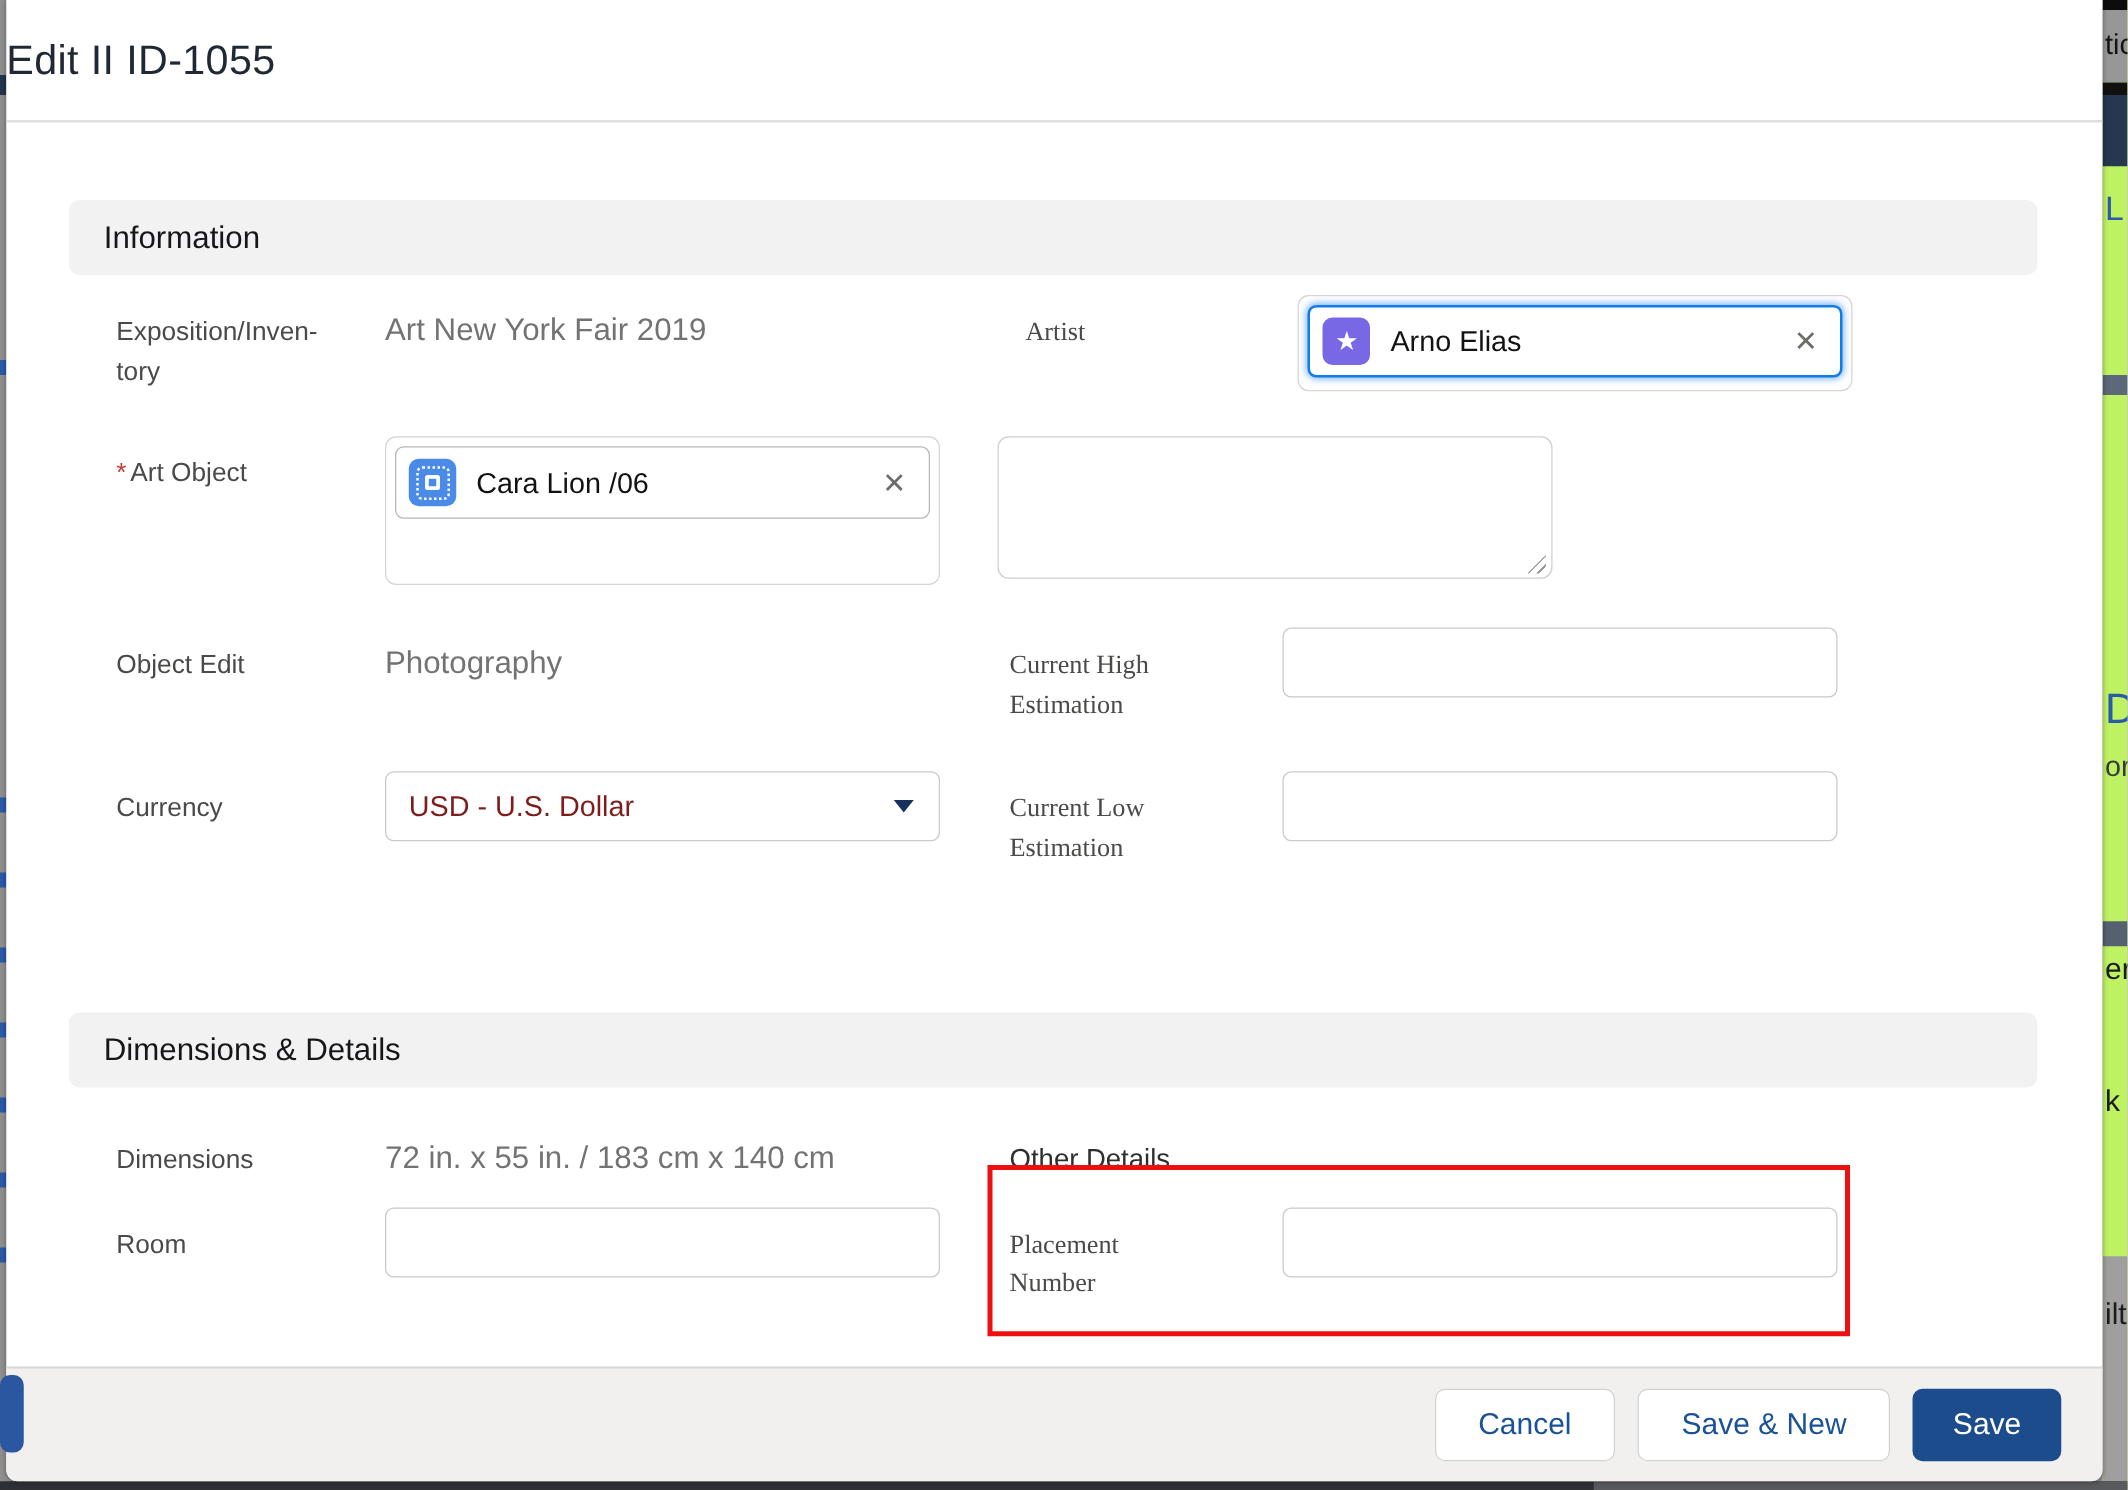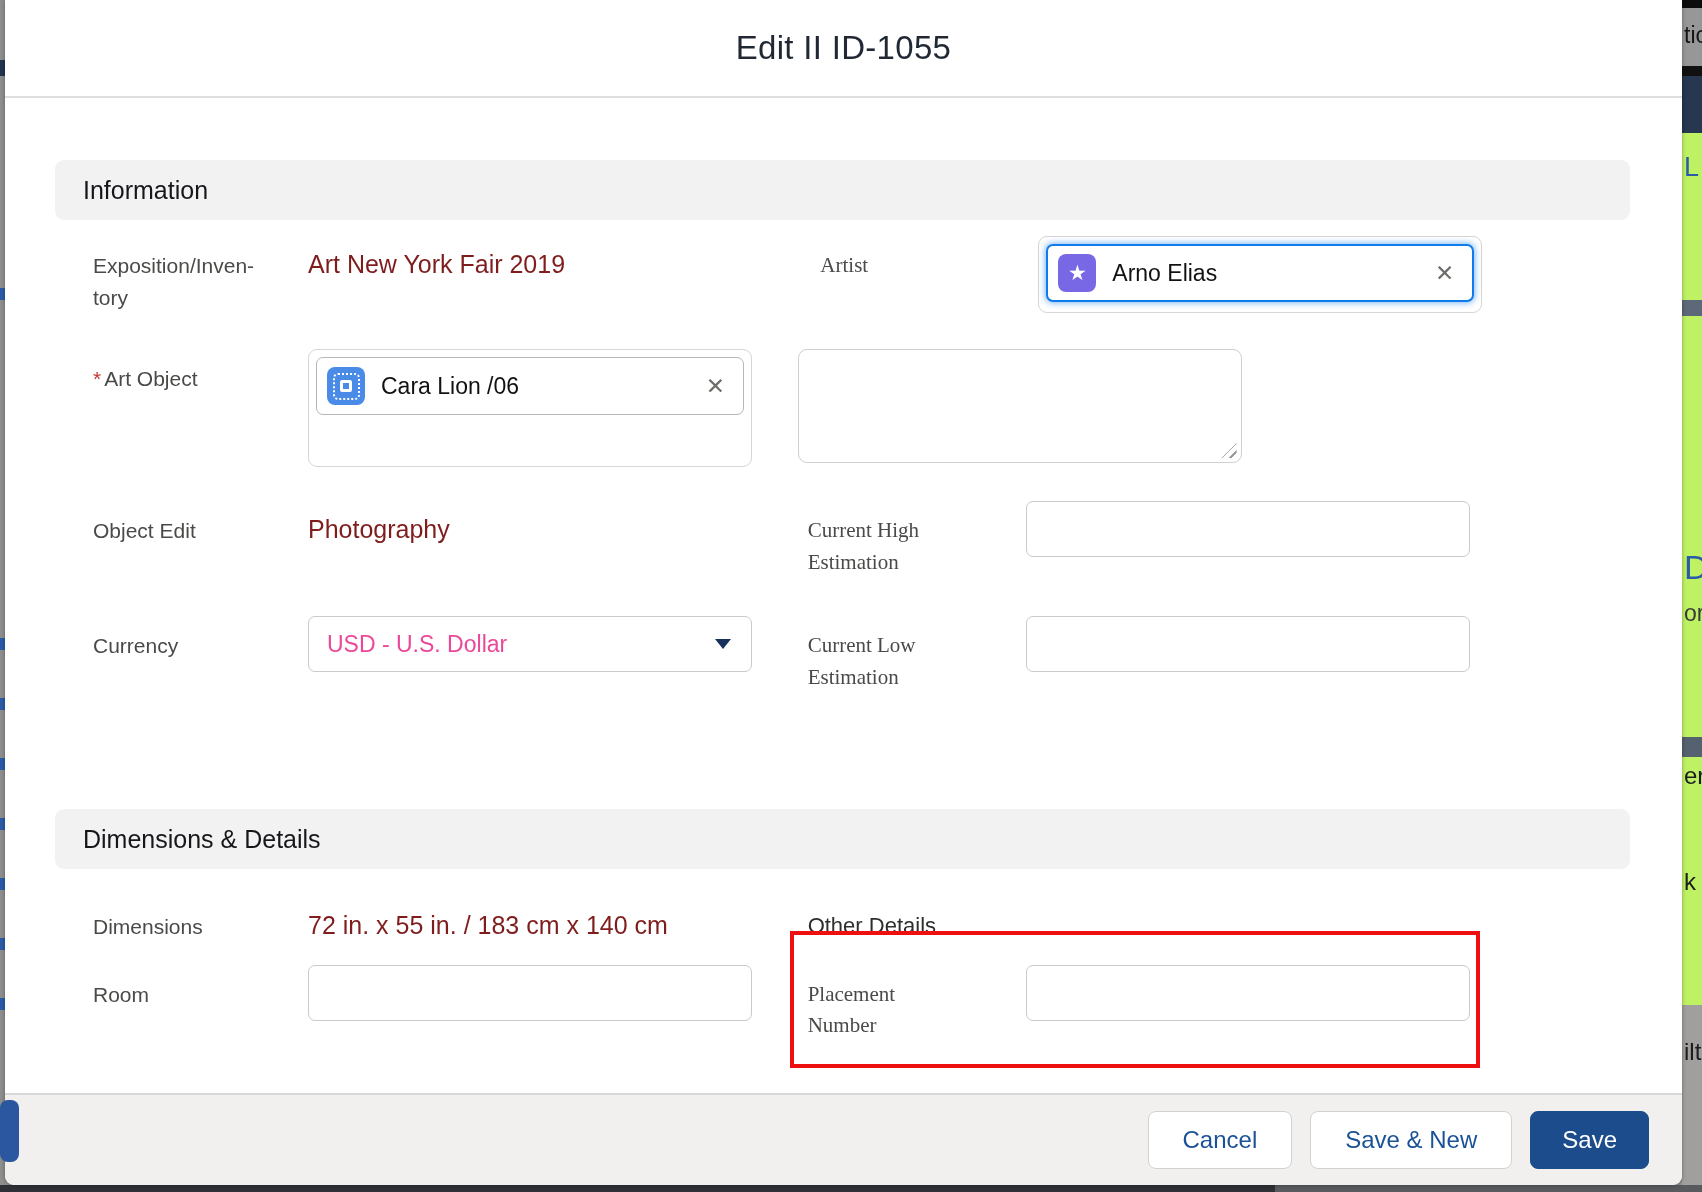--- a/index.html
+++ b/index.html
@@ -30,54 +30,54 @@
   .sb1{top:288px} .sb2{top:638px} .sb3{top:698px} .sb4{top:758px} .sb5{top:818px} .sb6{top:878px} .sb7{top:938px} .sb8{top:998px}
 
   .bottom-bar { position:absolute; left:0; right:0; bottom:0; height:7px; background:#2e3036; }
   .bottom-bar .lighter { position:absolute; left:1275px; right:0; top:0; bottom:0; background:#595a5e; }
 
   .blue-widget { position:absolute; left:0; bottom:30px; width:19px; height:62px; background:#2b57a0; border-radius:8px; z-index:40; }
 
   
   .modal { position:absolute; left:5px; top:0; width:1677px; height:1185px; background:#fff;
            border-radius:0 0 9px 9px; box-shadow:0 0 4px rgba(0,0,0,.35); z-index:10; overflow:hidden; }
-  .modal-header { height:98px; border-bottom:2px solid #e0dedd; display:flex; align-items:center; justify-content:center; }
+  .modal-header { height:98px; border-bottom:2px solid #e0dedd; display:flex; align-items:center; }
   .modal-title { font-size:33px; color:#1f2833; font-weight:400; letter-spacing:.3px; }
 
   .mbody { padding-top:62px; position:relative; }
 
   .section-bar { margin:0 52px 0 50px; background:#f3f2f2; border-radius:9px; height:60px;
                  display:flex; align-items:center; padding-left:28px; }
   .section-title { font-size:25px; color:#17171b; }
   .bar-dim { margin-top:116px; }
   .bar-log { margin-top:62px; }
 
   .row { display:flex; padding:0 52px 0 50px; }
   .row1 { margin-top:16px;gap:24px; } .row2 { margin-top:36px; } .row3 { margin-top:34px; }
   .row4 { margin-top:38px; } .rowA { margin-top:28px; } .rowB { margin-top:22px; }
   .cell-l { width:745px; display:flex; }
   .cell-r { width:835px; display:flex; position:relative; }
 
   .flabel { width:253px; padding:14px 12px 0 38px; font-size:21px; color:#4a4a48; line-height:1.5; white-space:pre-line; }
   .flabel-r { width:228px; padding:14px 68px 0 10px; font-size:21px; color:#4a4a48; line-height:1.5;font-family:Liberation Serif, serif; }
   .req { color:#c23934; margin-right:3px; }
-  .fvalue { padding-top:14px; font-size:25px; color:#7f1d1d; }
+  .fvalue { padding-top:14px; font-size:25px; color:#737373; }
 
   .finput { width:444px; height:56px; border:1px solid #ccc9c6; border-radius:7px; background:#fff;
             font-size:22px; color:#121212; padding:0 16px; font-family:"Liberation Sans",sans-serif; }
   .fta-wrap { position:relative; width:444px; }
   .fta { width:444px; height:114px; border:1px solid #d2cfcc; border-radius:9px; resize:none;
          font-size:22px; padding:10px 14px; font-family:"Liberation Sans",sans-serif; }
   .grip { position:absolute; right:5px; bottom:9px; width:15px; height:15px;
           background:repeating-linear-gradient(-45deg, transparent 0 4px, #9b9997 4px 6px);
           clip-path:polygon(100% 0, 100% 100%, 0 100%); }
 
   .fselect { width:444px; height:56px; border:1px solid #ccc9c6; border-radius:7px; background:#fff;
              display:flex; align-items:center; justify-content:space-between; padding:0 20px 0 18px; cursor:pointer; }
-  .fselect .sel-text { font-size:23px; color:#ec4899; }
+  .fselect .sel-text { font-size:23px; color:#7f1d1d; }
   .tri { width:0; height:0; border-left:8px solid transparent; border-right:8px solid transparent; border-top:10px solid #16325c; }
 
   .lookup-outer { width:444px; border:1px solid #d8d5d2; border-radius:9px; padding:7px; background:#fff; }
   .pill { height:58px; border:1px solid #b9b6b3; border-radius:7px; display:flex; align-items:center;
           padding:0 18px 0 10px; gap:16px; background:#fff; }
   .pill.focused { border:2px solid #0f7cea; box-shadow:0 0 6px 1px rgba(20,122,234,.55); }
   .picon { width:38px; height:38px; border-radius:8px; display:flex; align-items:center; justify-content:center; flex:0 0 auto; }
   .picon-star { background:#7868e6; color:#fff; font-size:21px; }
   .picon-frame { background:#4a8be8; }
   .stamp-outer { width:27px; height:27px; border:2px dotted #fff; border-radius:5px; display:flex; align-items:center; justify-content:center; }

